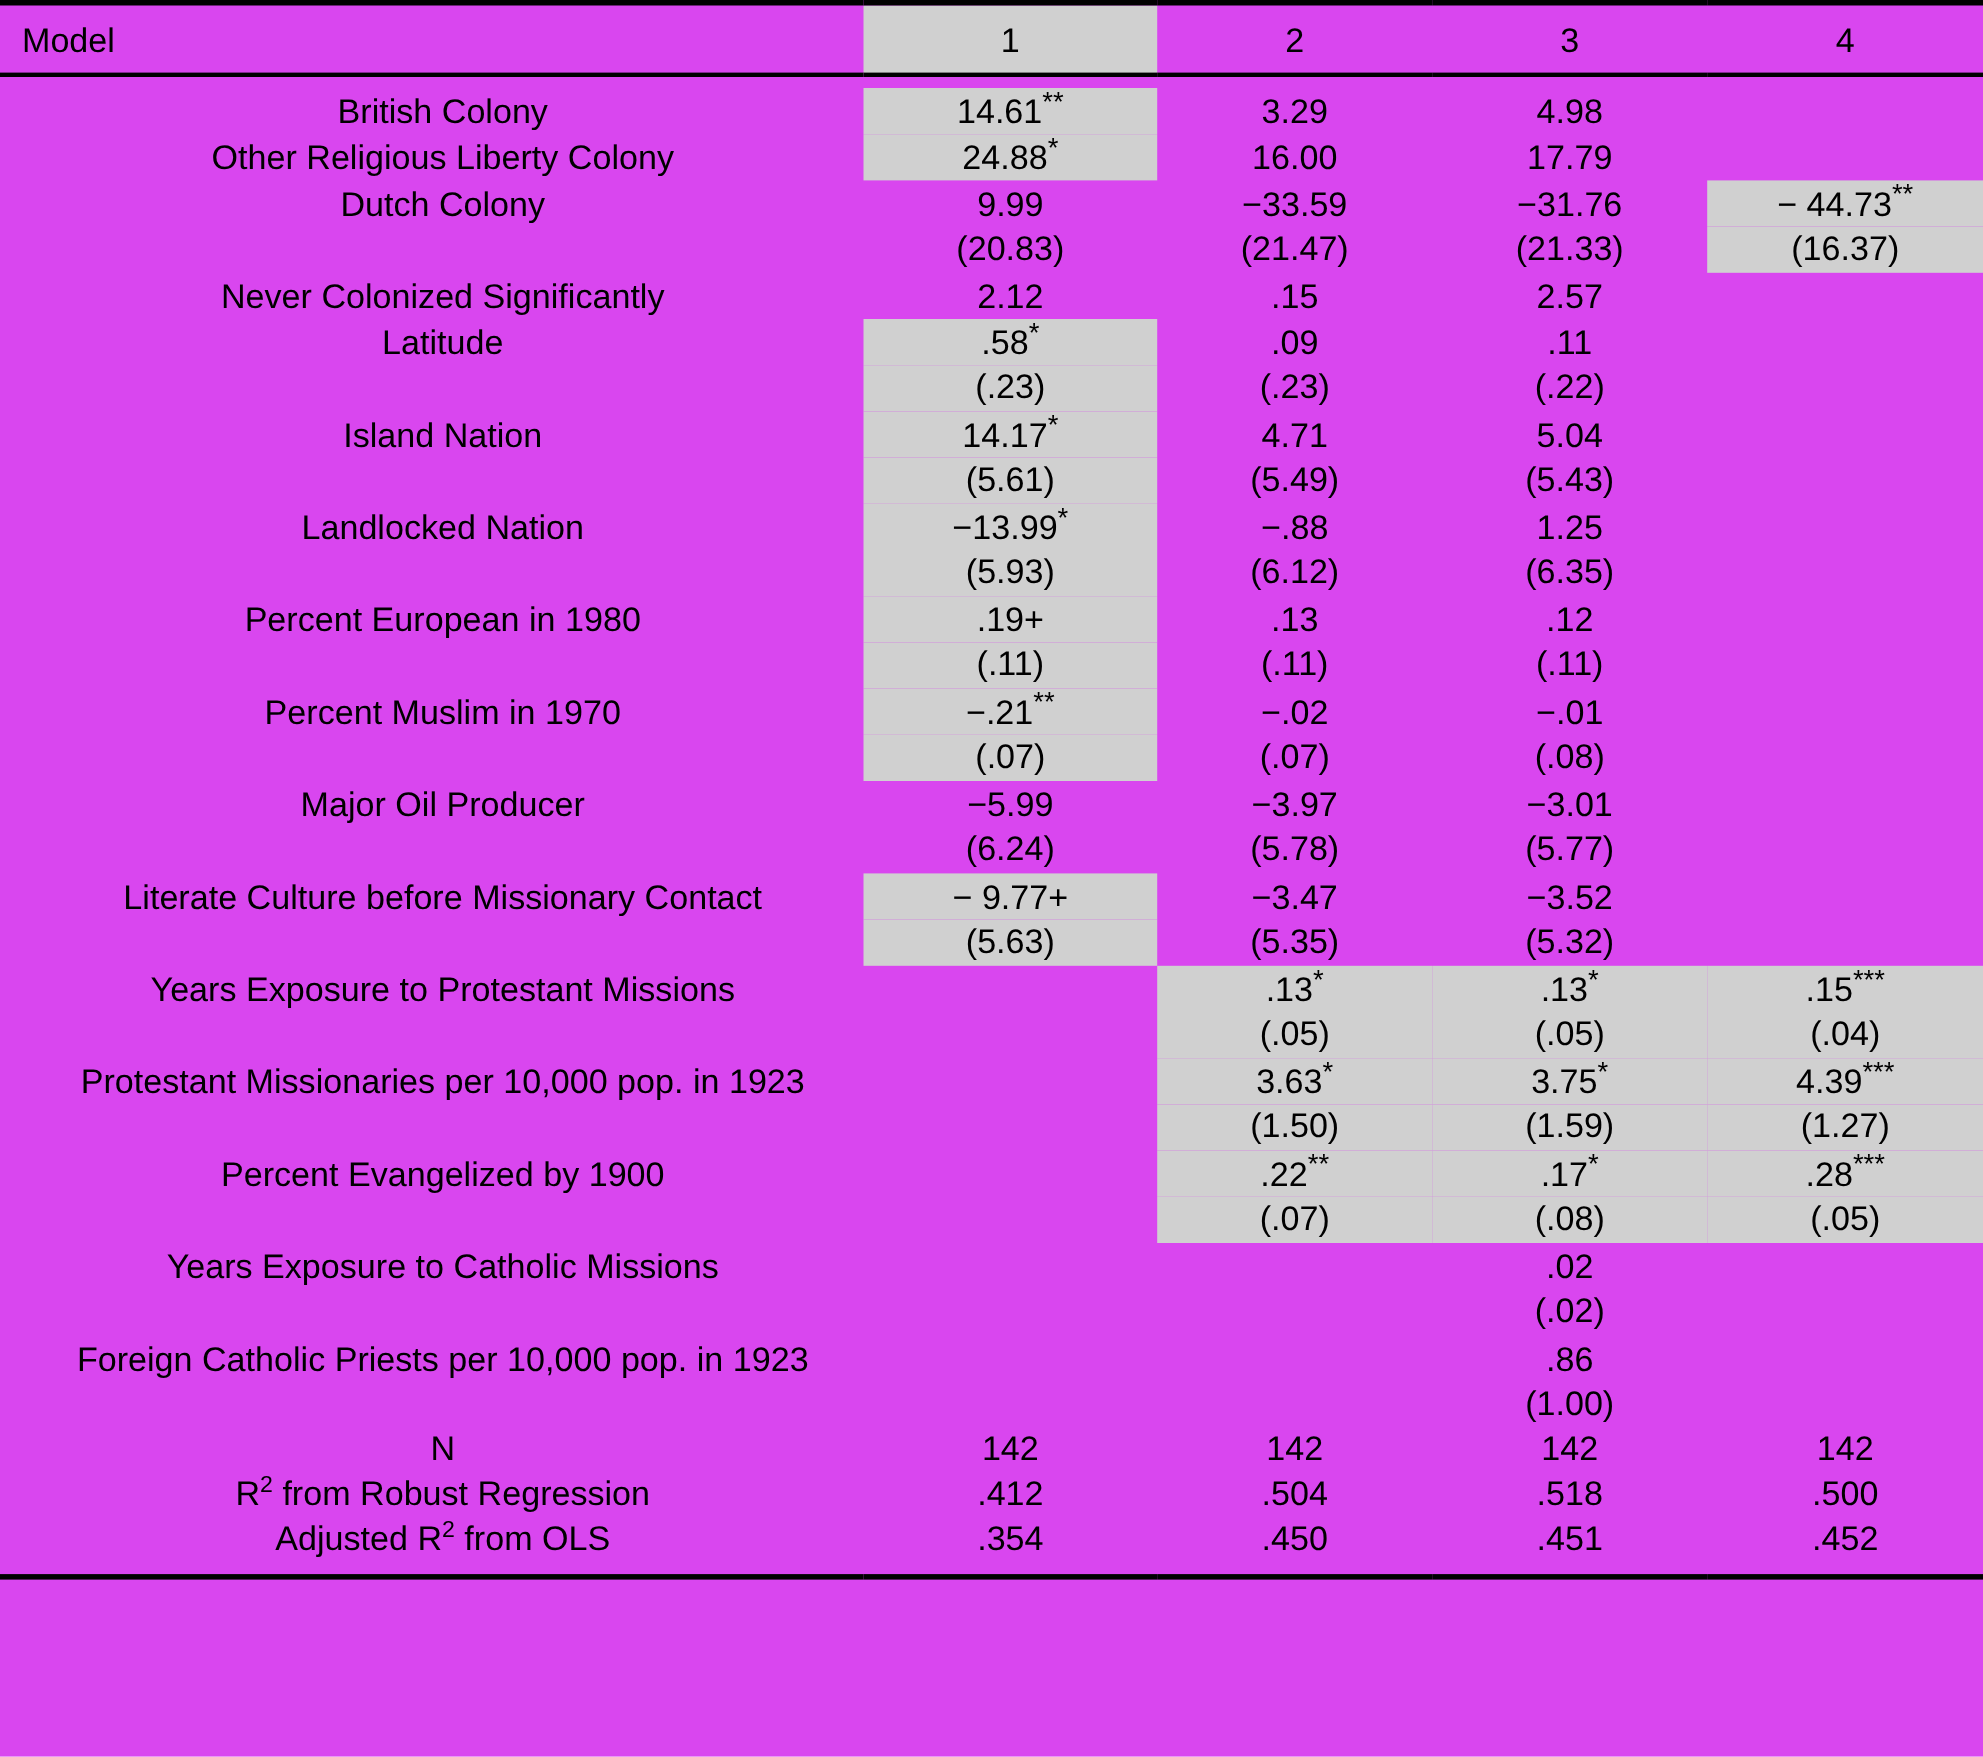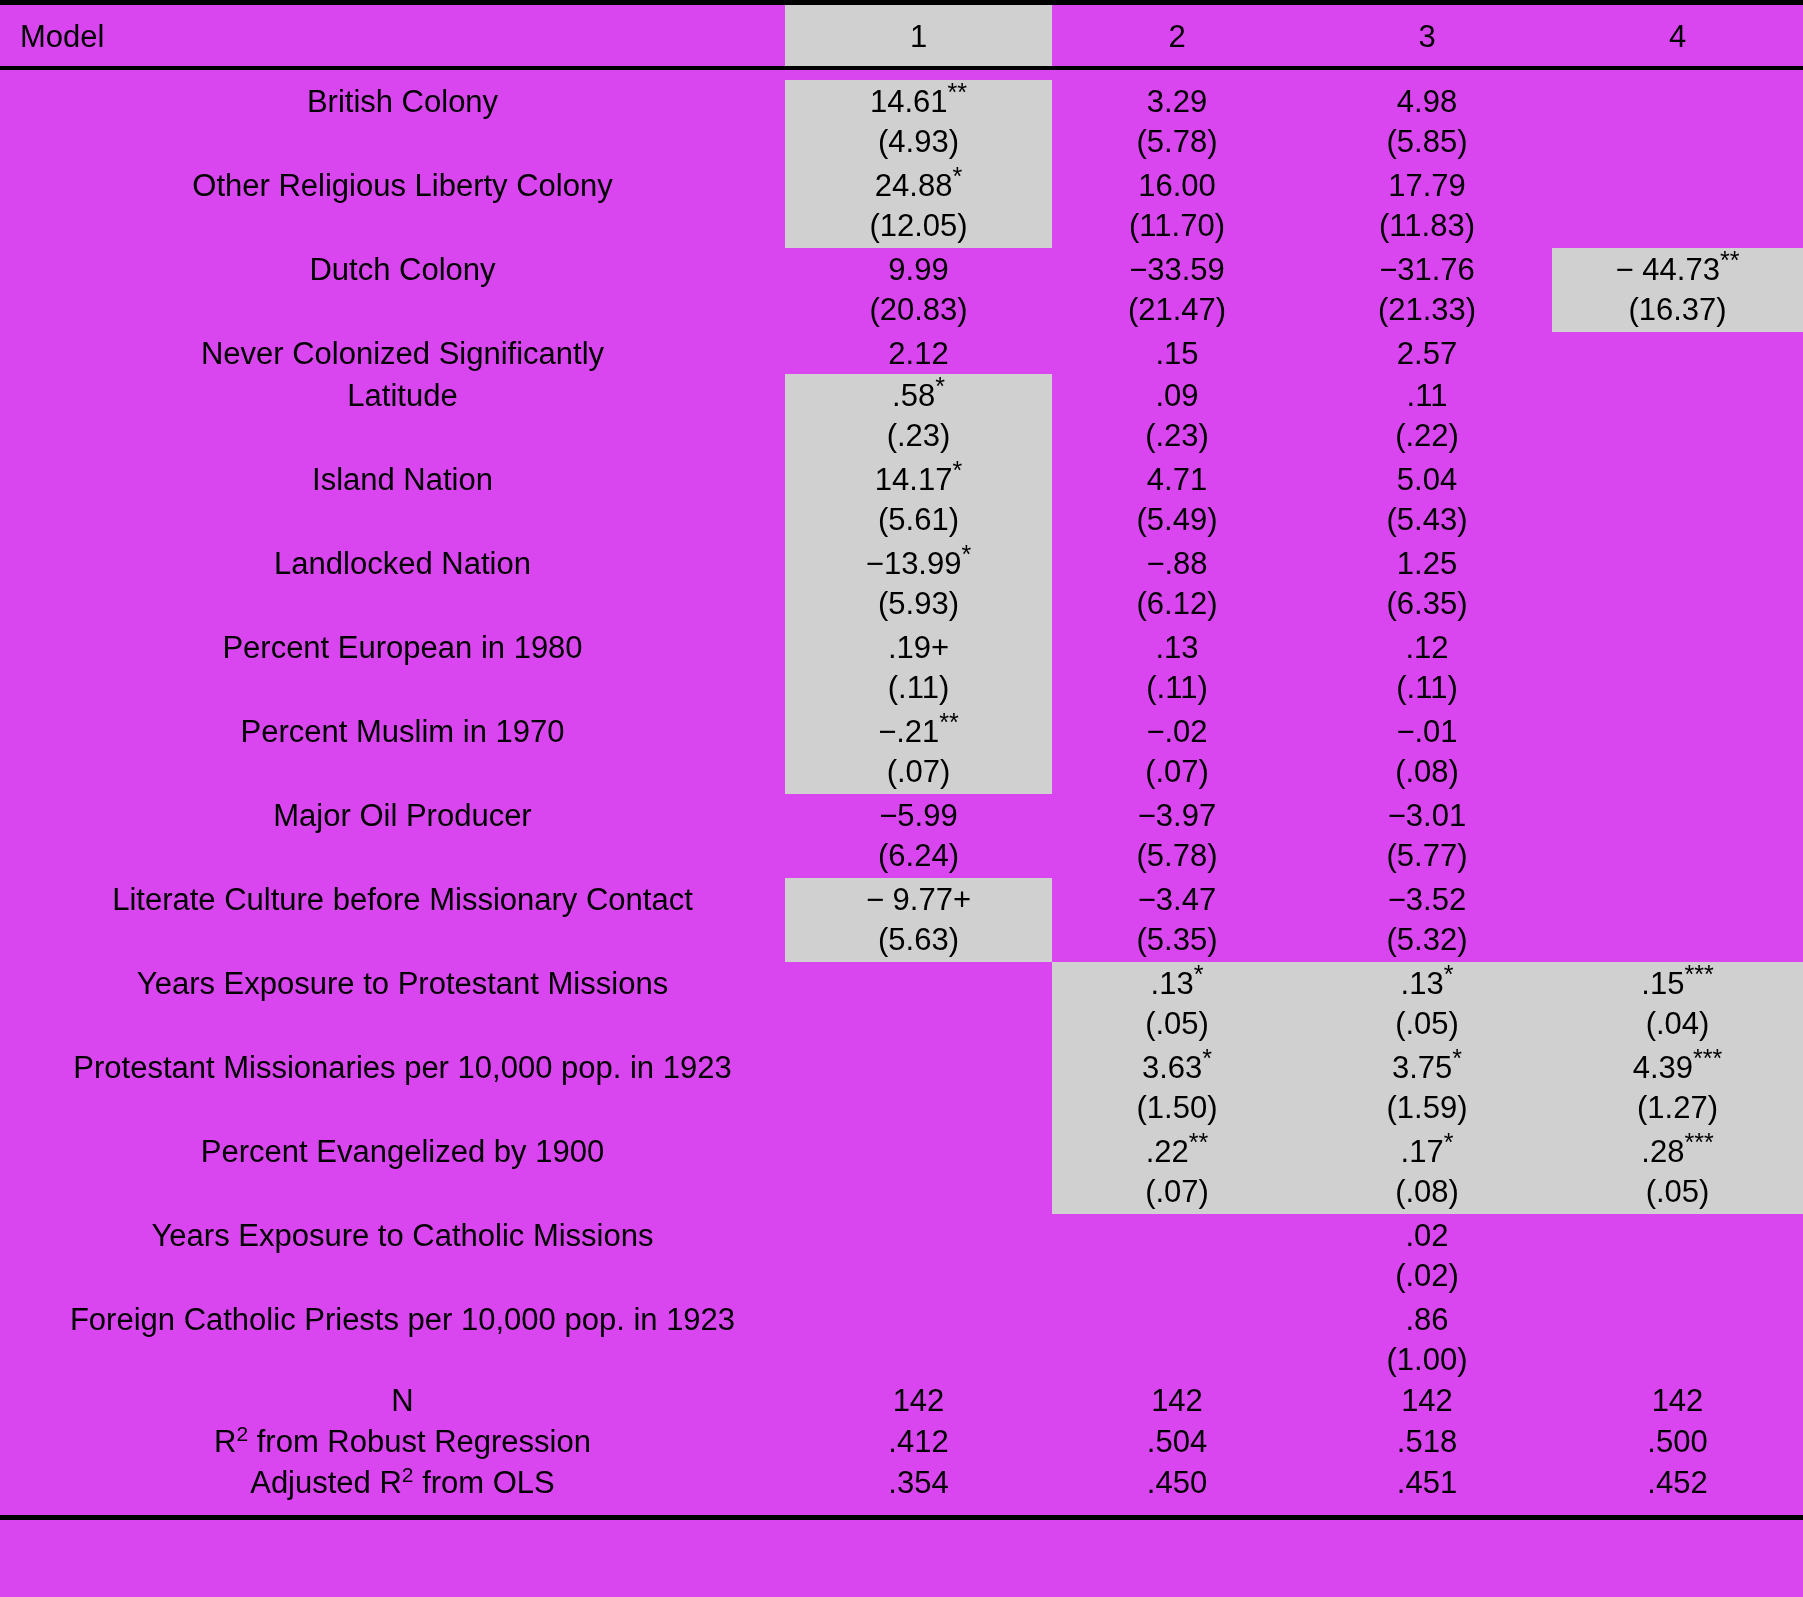--- a/index.html
+++ b/index.html
@@ -113,40 +113,26 @@
         <tr class="spacer">
           <td colspan="5"></td>
         </tr>
         <tr class="rowcoef">
           <td class="lbl">British Colony</td>
           <td class="val shade"><span>14.61</span><span class="stars">**</span></td>
           <td class="val"><span>3.29</span></td>
           <td class="val"><span>4.98</span></td>
           <td class="val">&nbsp;</td>
         </tr>
-        <tr class="rowse">
-          <td class="lbl">&nbsp;</td>
-          <td class="val se shade">(4.93)</td>
-          <td class="val se">(5.78)</td>
-          <td class="val se">(5.85)</td>
-          <td class="val se">&nbsp;</td>
-        </tr>
         <tr class="rowcoef">
           <td class="lbl">Other Religious Liberty Colony</td>
           <td class="val shade"><span>24.88</span><span class="stars">*</span></td>
           <td class="val"><span>16.00</span></td>
           <td class="val"><span>17.79</span></td>
           <td class="val">&nbsp;</td>
-        </tr>
-        <tr class="rowse">
-          <td class="lbl">&nbsp;</td>
-          <td class="val se shade">(12.05)</td>
-          <td class="val se">(11.70)</td>
-          <td class="val se">(11.83)</td>
-          <td class="val se">&nbsp;</td>
         </tr>
         <tr class="rowcoef">
           <td class="lbl">Dutch Colony</td>
           <td class="val"><span>9.99</span></td>
           <td class="val"><span>−33.59</span></td>
           <td class="val"><span>−31.76</span></td>
           <td class="val shade"><span>− 44.73</span><span class="stars">**</span></td>
         </tr>
         <tr class="rowse">
           <td class="lbl">&nbsp;</td>

